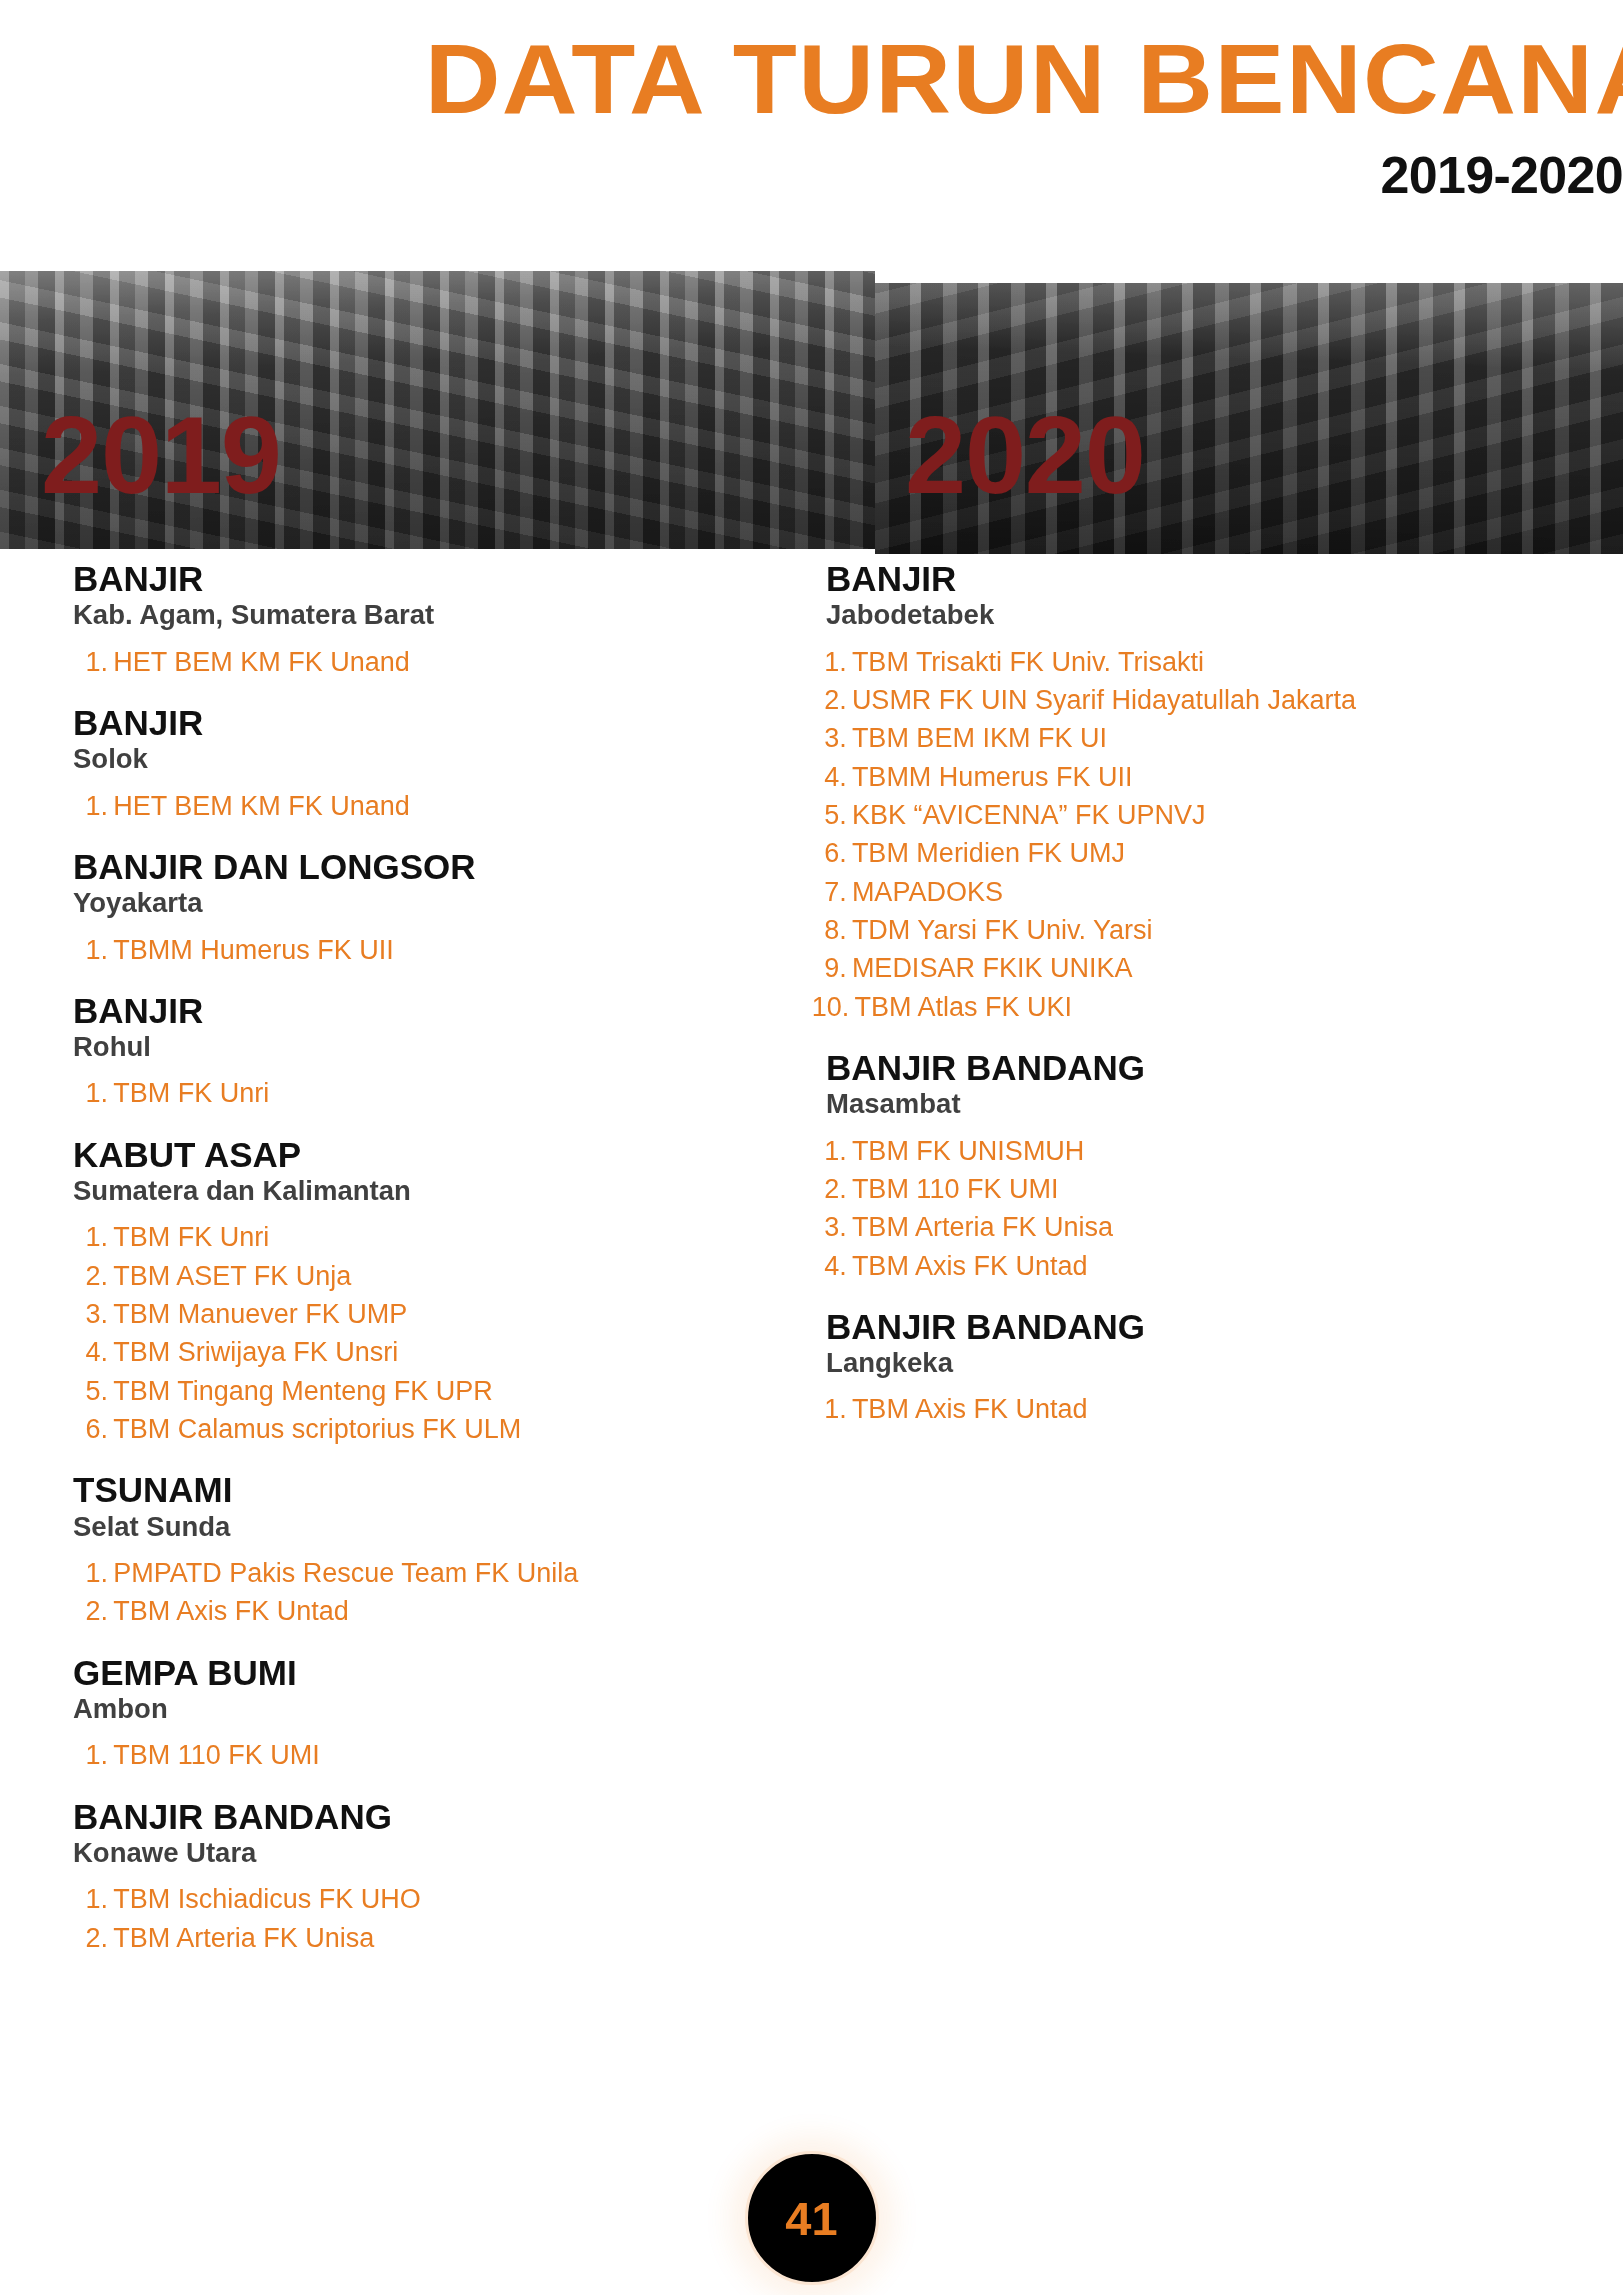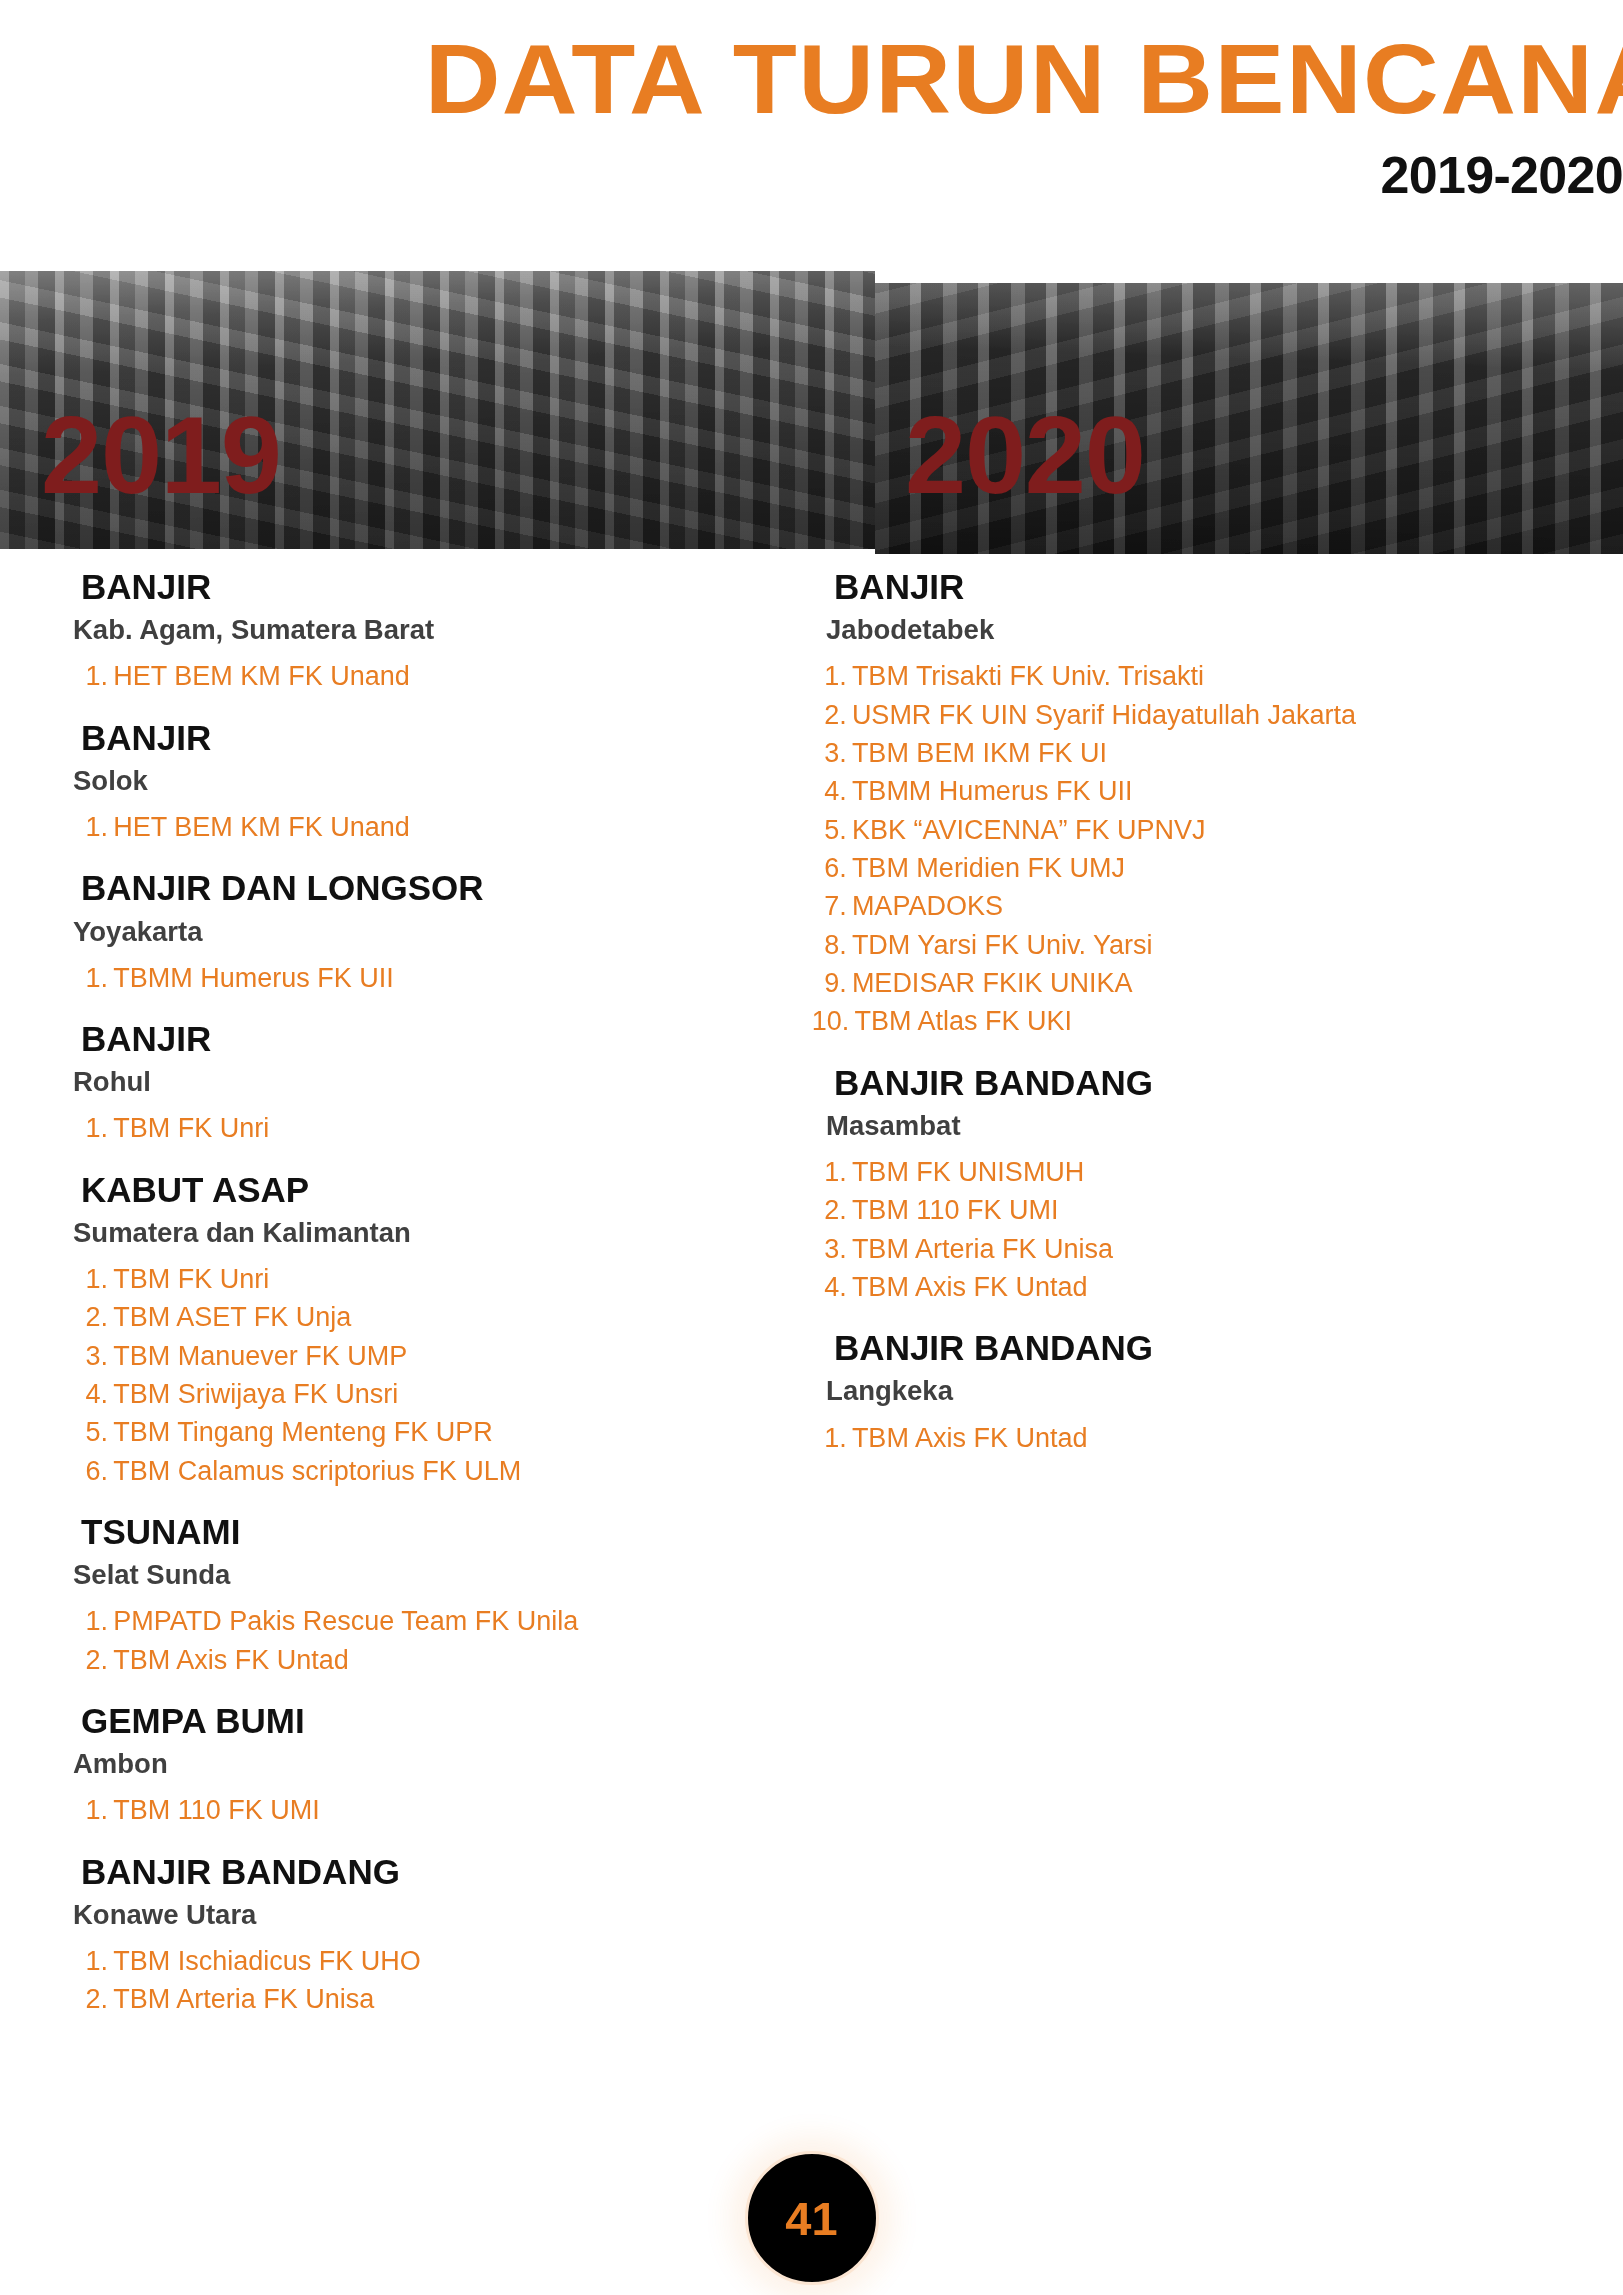--- a/index.html
+++ b/index.html
@@ -115,21 +115,21 @@
   .col-right .entry-head { margin-left: 14.4px; }
   .col-right .entry-list { margin-left: 0; }
 
   .entry { margin-bottom: 0; }
   .entry-title {
     color: #111111;
     font-weight: 700;
     font-size: 35px;
     line-height: 1.12;
     letter-spacing: 0px;
-    margin: 8px;
+    margin: 0;
     white-space: nowrap;
   }
   .entry-location {
     color: #404040;
     font-weight: 700;
     font-size: 27.5px;
     line-height: 1.14;
     margin: 1.3px 0 0 0;
     white-space: nowrap;
   }

